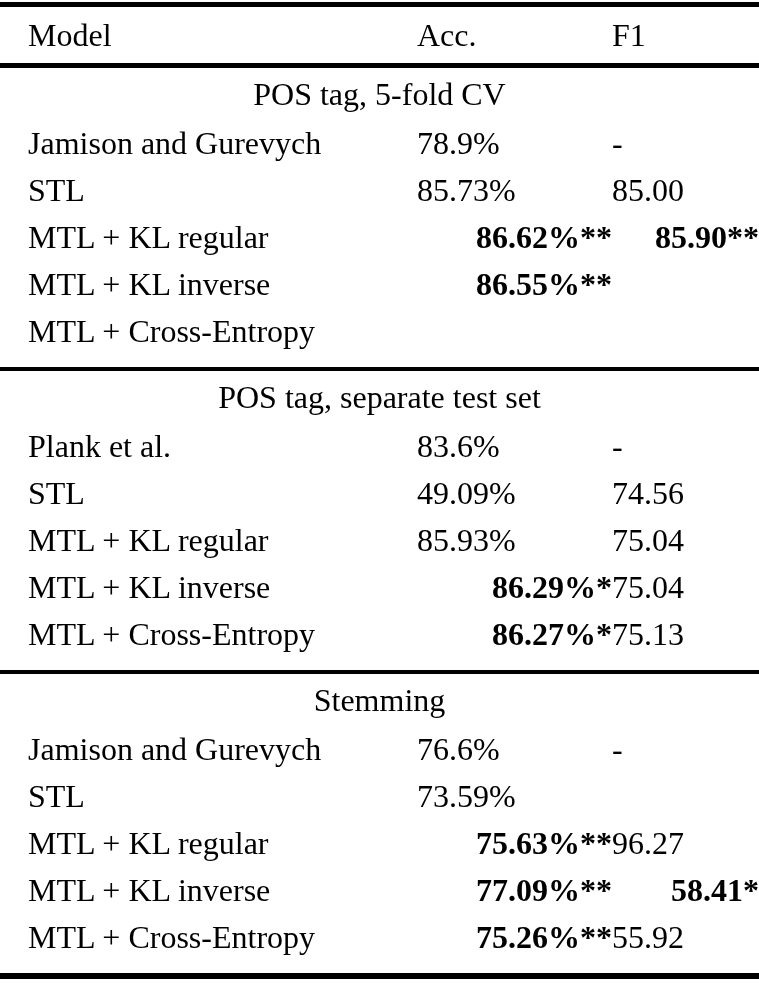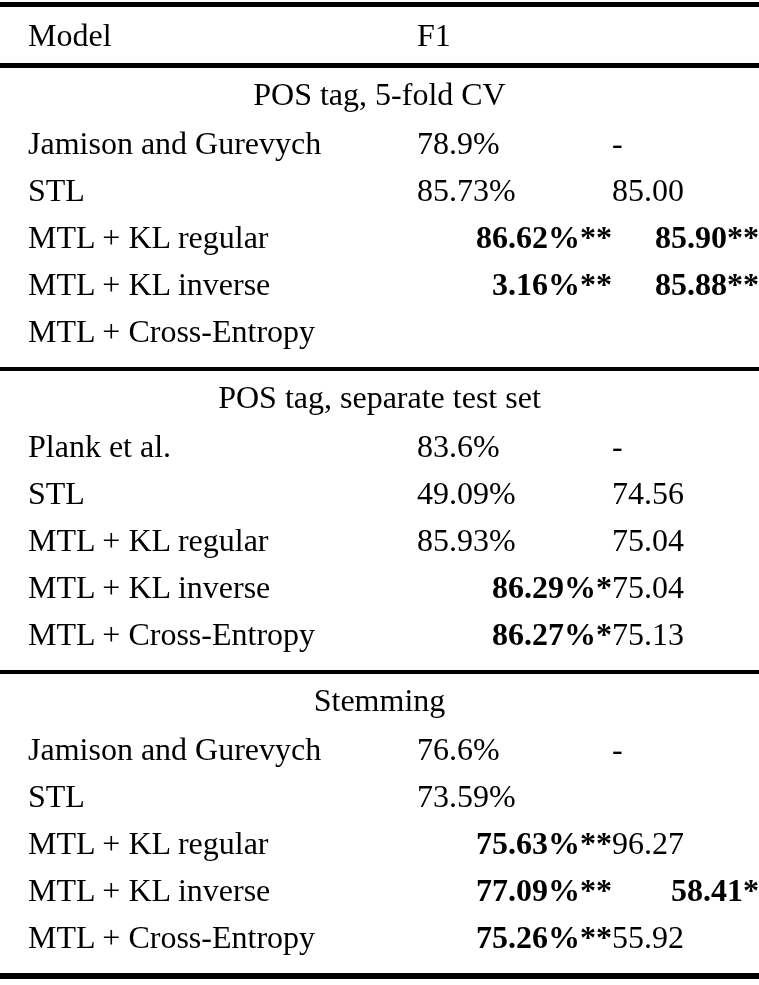--- a/index.html
+++ b/index.html
@@ -38,20 +38,21 @@
 </style>
 </head>
 <body>
 
 <div id="table-figure">
 
   <div class="rule rule-top"></div>
 
   <div class="grid-row header-row">
     <div class="cell cell-model">Model</div>
+    <div class="cell">Acc.</div>
     <div class="cell">F1</div>
   </div>
 
   <div class="rule rule-head"></div>
 
   <div class="section-body">
     <div class="section-title">POS tag, 5-fold CV</div>
 
     <div class="grid-row">
       <div class="cell cell-model">Jamison and Gurevych</div>
@@ -63,22 +64,21 @@
       <div class="cell">85.73%</div>
       <div class="cell">85.00</div>
     </div>
     <div class="grid-row">
       <div class="cell cell-model">MTL + KL regular</div>
       <div class="cell bold">86.62%**</div>
       <div class="cell bold">85.90**</div>
     </div>
     <div class="grid-row">
       <div class="cell cell-model">MTL + KL inverse</div>
-      <div class="cell bold">3.16%**</div>
-      <div class="cell bold">85.88**</div>
+      <div class="cell bold">86.55%**</div>
     </div>
     <div class="grid-row">
       <div class="cell cell-model">MTL + Cross-Entropy</div>
     </div>
   </div>
 
   <div class="rule rule-mid"></div>
 
   <div class="section-body">
     <div class="section-title">POS tag, separate test set</div>

